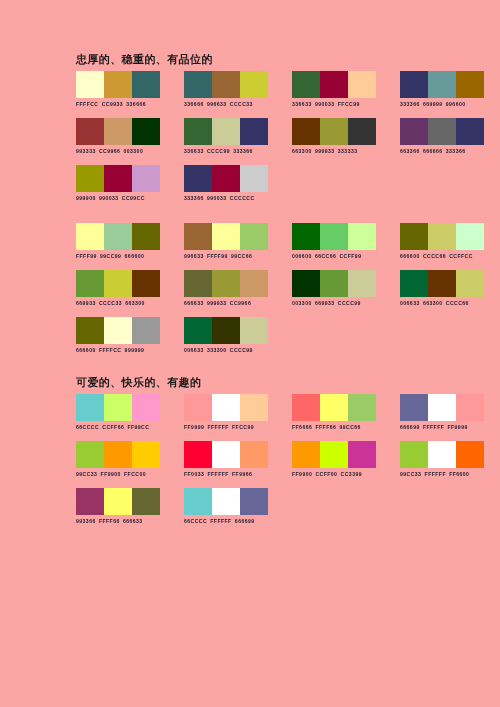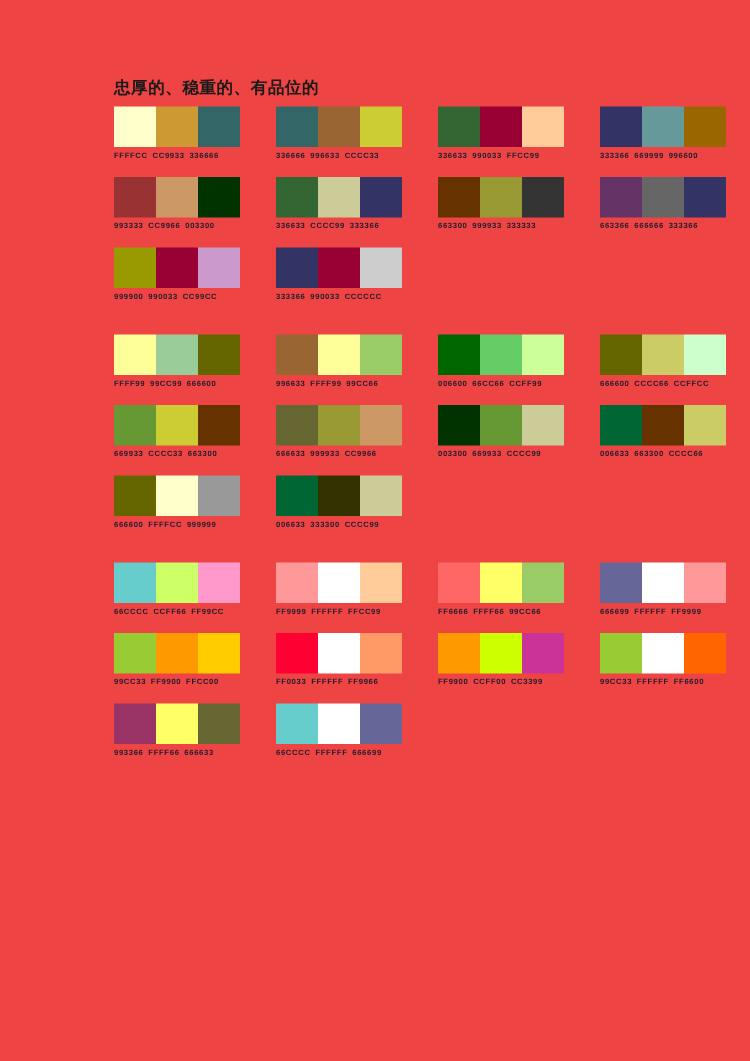--- a/index.html
+++ b/index.html
@@ -12,21 +12,21 @@
     height: 707px;
     background: #ffffff;
     font-family: "Liberation Sans", "DejaVu Sans", sans-serif;
     overflow: hidden;
   }
 
   #sheet {
     position: relative;
     width: 500px;
     height: 707px;
-    background: #ef4444;
+    background: #fca5a5;
     box-sizing: border-box;
     padding: 52px 0 0 0;
   }
 
   .section {
     margin: 0 0 6px 0;
     padding: 0;
   }
 
   .section-heading {
@@ -268,20 +268,21 @@
             <span class="swatch" style="background-color: rgb(0, 102, 51);"></span>
             <span class="swatch" style="background-color: rgb(51, 51, 0);"></span>
             <span class="swatch" style="background-color: rgb(204, 204, 153);"></span>
           </div>
           <div class="swatch-labels"><span class="code">006633</span><span class="code">333300</span><span class="code">CCCC99</span></div>
         </div>
       </div>
     </div>
     <div class="section-gap"></div>
     <div class="section">
+      <div class="section-heading">可爱的、快乐的、有趣的</div>
       <div class="palette-row">
         <div class="palette-group">
           <div class="swatch-strip">
             <span class="swatch" style="background-color: rgb(102, 204, 204);"></span>
             <span class="swatch" style="background-color: rgb(204, 255, 102);"></span>
             <span class="swatch" style="background-color: rgb(255, 153, 204);"></span>
           </div>
           <div class="swatch-labels"><span class="code">66CCCC</span><span class="code">CCFF66</span><span class="code">FF99CC</span></div>
         </div>
         <div class="palette-group">

